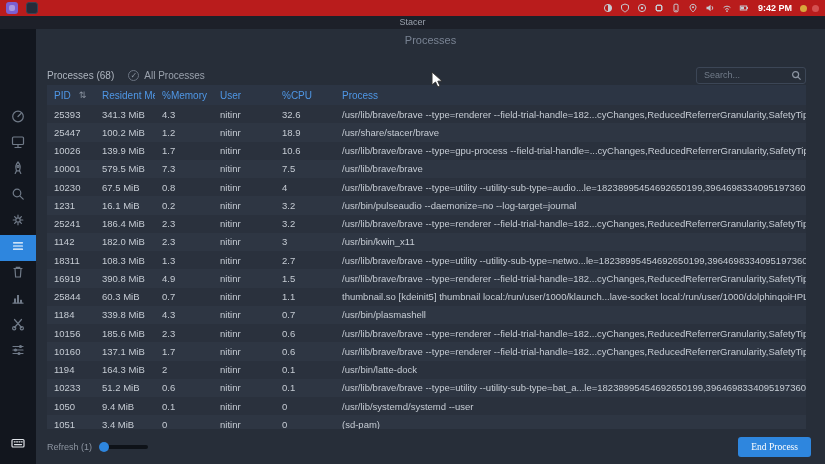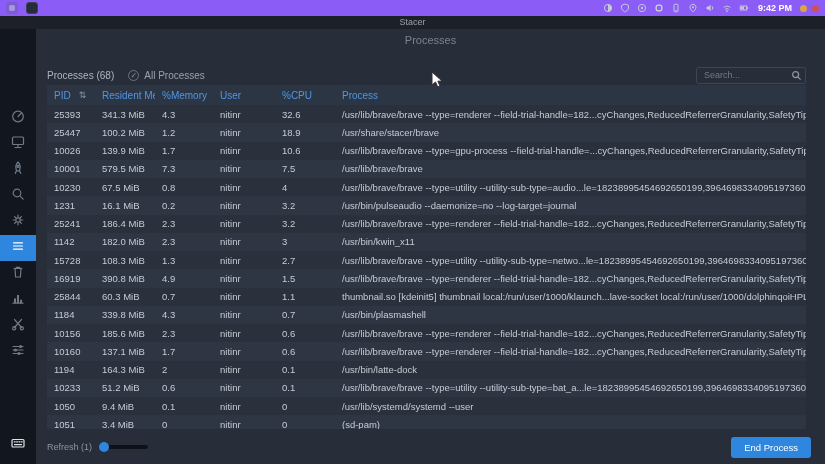--- a/index.html
+++ b/index.html
@@ -1,21 +1,21 @@
 <!DOCTYPE html>
 <html><head>
 <meta charset="utf-8">
 <style>
   * { box-sizing: border-box; }
   html,body { width:825px; height:464px; margin:0; overflow:hidden;
     font-family:"Liberation Sans","DejaVu Sans",sans-serif; background:#272e39; }
 
   
   .os-panel { position:absolute; top:0; left:0; right:0; height:16px;
-    background:#8b5cf6; display:flex; align-items:center; padding:0 6px; z-index:30; }
+    background:#b91c1c; display:flex; align-items:center; padding:0 6px; z-index:30; }
   .panel-left { display:flex; align-items:center; gap:8px; }
   .launcher { width:12px; height:12px; border-radius:3px; background:#7b5fd1; position:relative; }
   .launcher::after { content:""; position:absolute; inset:3px; border-radius:2px; background:rgba(255,255,255,.35); }
   .app-win { width:12px; height:12px; border-radius:3px; background:#262c3a; border:1px solid #3a4152; }
   .panel-spacer { flex:1; }
   .tray { display:flex; align-items:center; gap:7px; }
   .tray svg { display:block; }
   .tray svg * { stroke:#c6cad1; stroke-width:1; fill:none; }
   .tray svg .f { fill:#c6cad1; stroke:none; }
   .clock { color:#ffffff; font-size:9px; font-weight:bold; margin:0 8px 0 9px; white-space:nowrap; }
@@ -71,21 +71,21 @@
 
   
   .footerbar { position:absolute; left:11px; right:14px; bottom:0; height:34px;
     display:flex; align-items:center; }
   .refresh-label { font-size:9px; color:#8d95a1; }
   .slider { position:relative; width:48px; height:4px; background:#0e1218;
     border-radius:2px; margin-left:8px; cursor:pointer; }
   .slider-knob { position:absolute; left:-1px; top:-3px; width:10px; height:10px;
     border-radius:50%; background:#2e86de; }
   .end-process { margin-left:auto; background:#2e86de; border:none; color:#fff;
-    font-size:9.5px; padding:5px 13px; border-radius:3px; cursor:pointer; font-family:Liberation Sans, sans-serif; }
+    font-size:9.5px; padding:5px 13px; border-radius:3px; cursor:pointer; font-family:Liberation Serif, serif; }
 
   
   .cursor { position:absolute; left:431px; top:71px; z-index:50; pointer-events:none; }
 </style>
 </head>
 <body>
 
 <div class="os-panel">
   <div class="panel-left">
     <span class="launcher"></span>
@@ -323,21 +323,21 @@
   </div>
         <div class="tgrid row">
     <div class="td">1142</div>
     <div class="td">182.0 MiB</div>
     <div class="td">2.3</div>
     <div class="td">nitinr</div>
     <div class="td">3</div>
     <div class="td">/usr/bin/kwin_x11</div>
   </div>
         <div class="tgrid row">
-    <div class="td">15728</div>
+    <div class="td">18311</div>
     <div class="td">108.3 MiB</div>
     <div class="td">1.3</div>
     <div class="td">nitinr</div>
     <div class="td">2.7</div>
     <div class="td">/usr/lib/brave/brave --type=utility --utility-sub-type=netwo...le=18238995454692650199,3964698334095197360,131072 --enable-</div>
   </div>
         <div class="tgrid row">
     <div class="td">16919</div>
     <div class="td">390.8 MiB</div>
     <div class="td">4.9</div>

